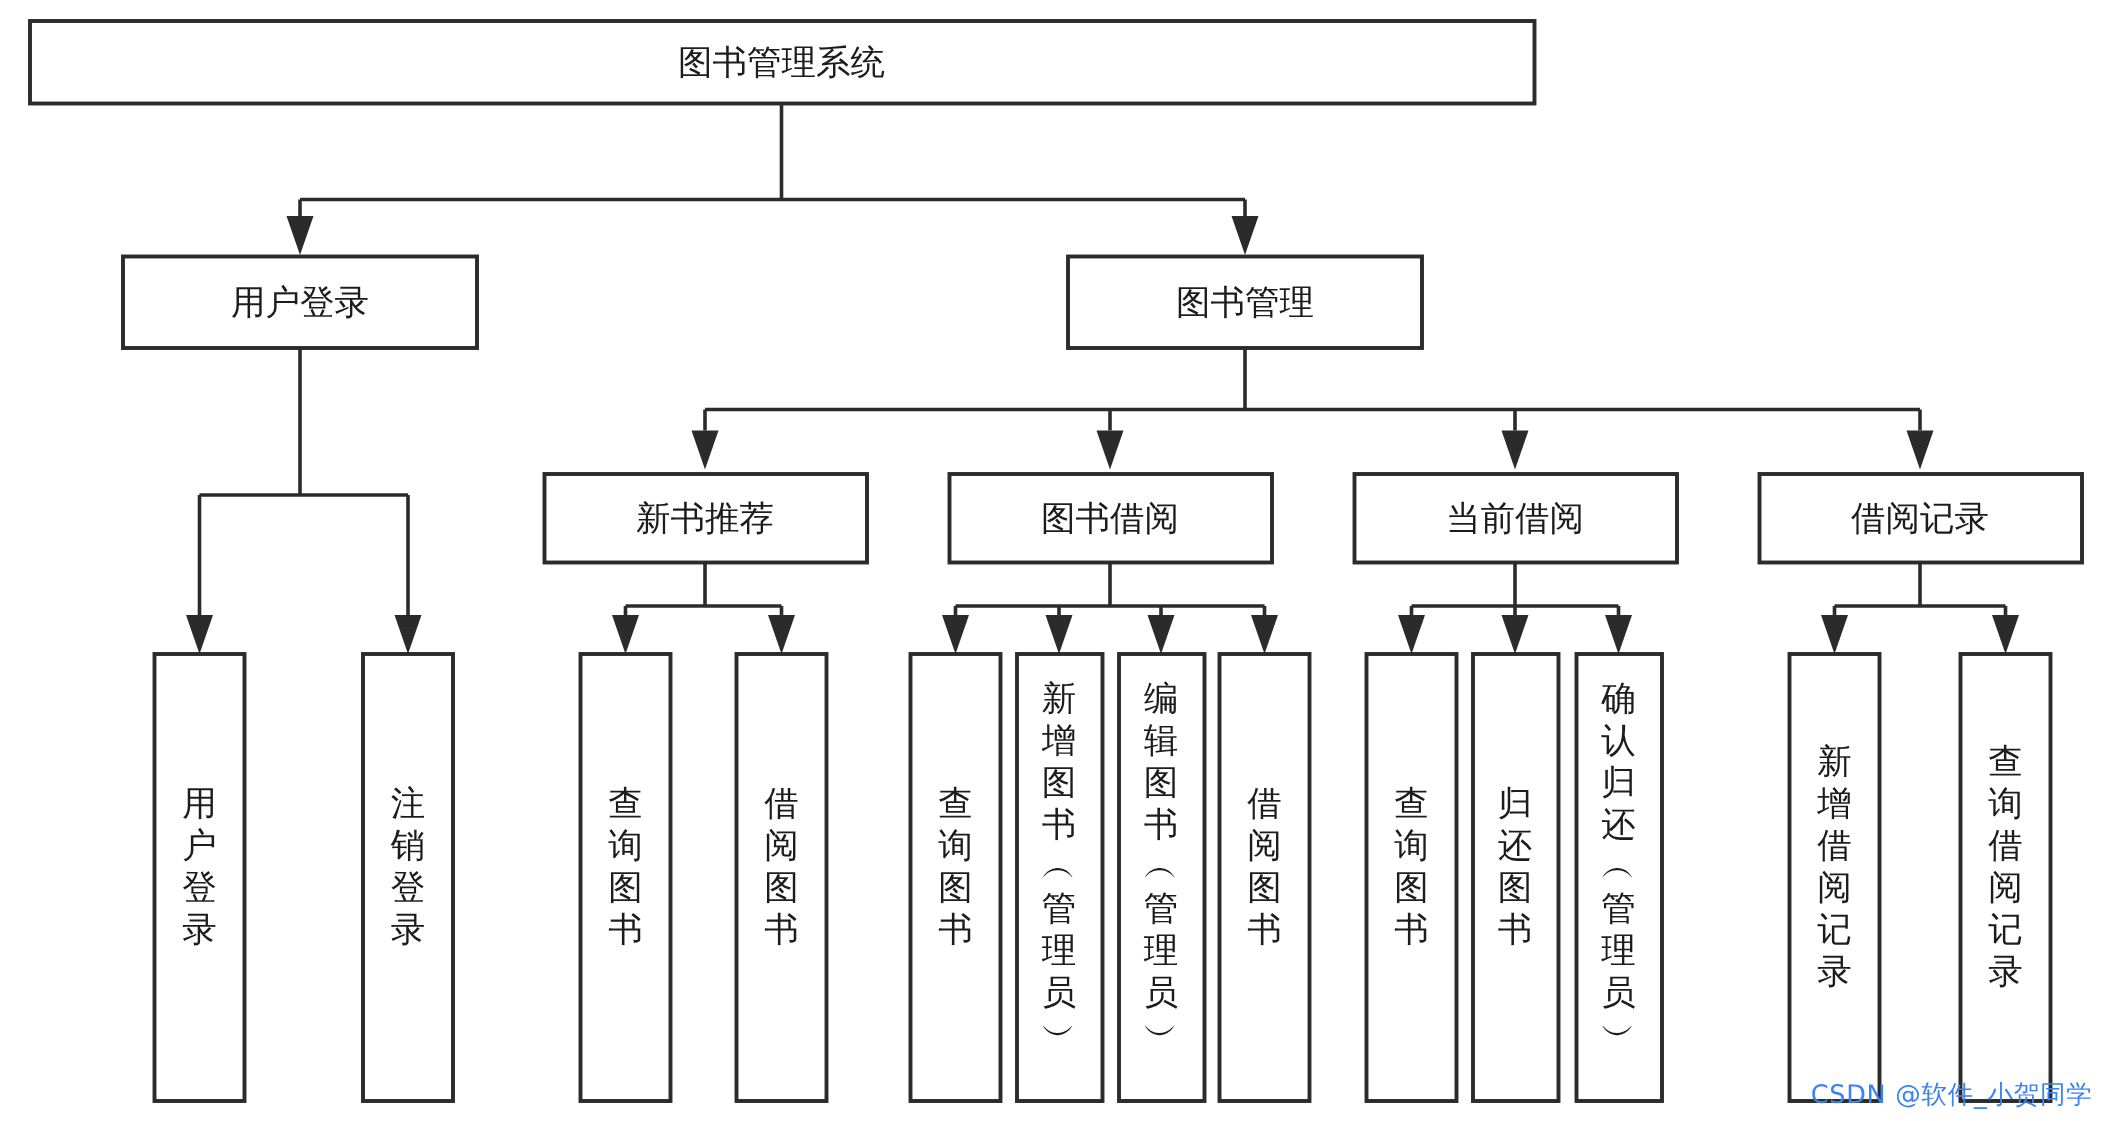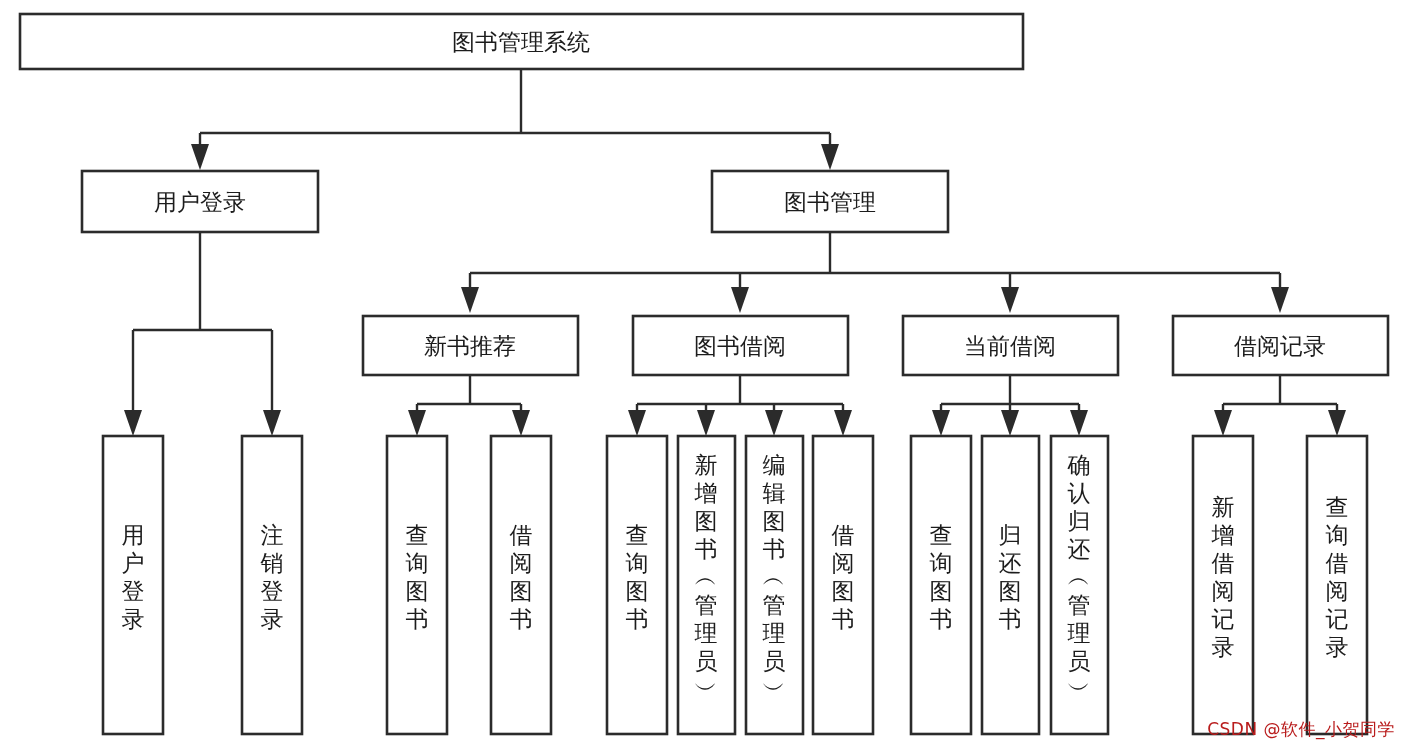--- a/index.html
+++ b/index.html
@@ -55,21 +55,21 @@
   .arrow-head {
     fill: #2b2b2b;
     stroke: none;
   }
   .watermark {
     position: absolute;
     right: 10px;
     bottom: 6px;
     font-family: "DejaVu Sans", "Liberation Sans", sans-serif;
     font-size: 17px;
-    color: #b91c1c;
+    color: #3b82f6;
     letter-spacing: 0.5px;
     white-space: nowrap;
     pointer-events: none;
   }
 </style>
 </head>
 <body>
 
 <div id="diagram-root">
   <svg class="flow" viewBox="0 0 1405 747" xmlns="http://www.w3.org/2000/svg">

